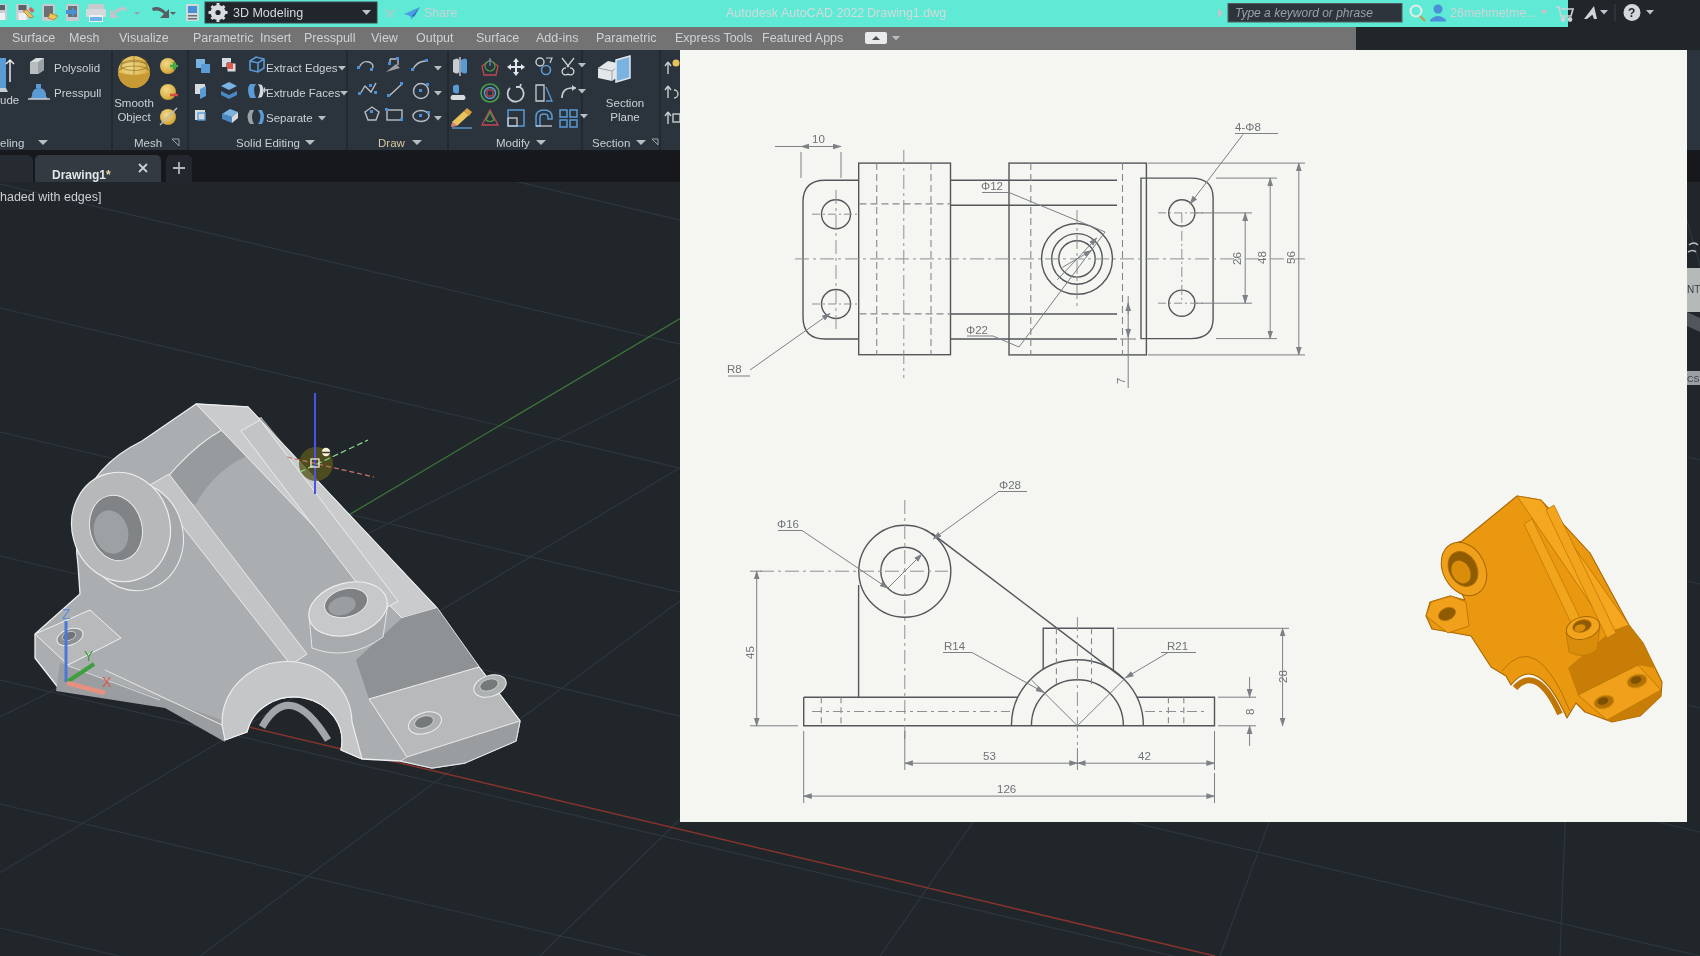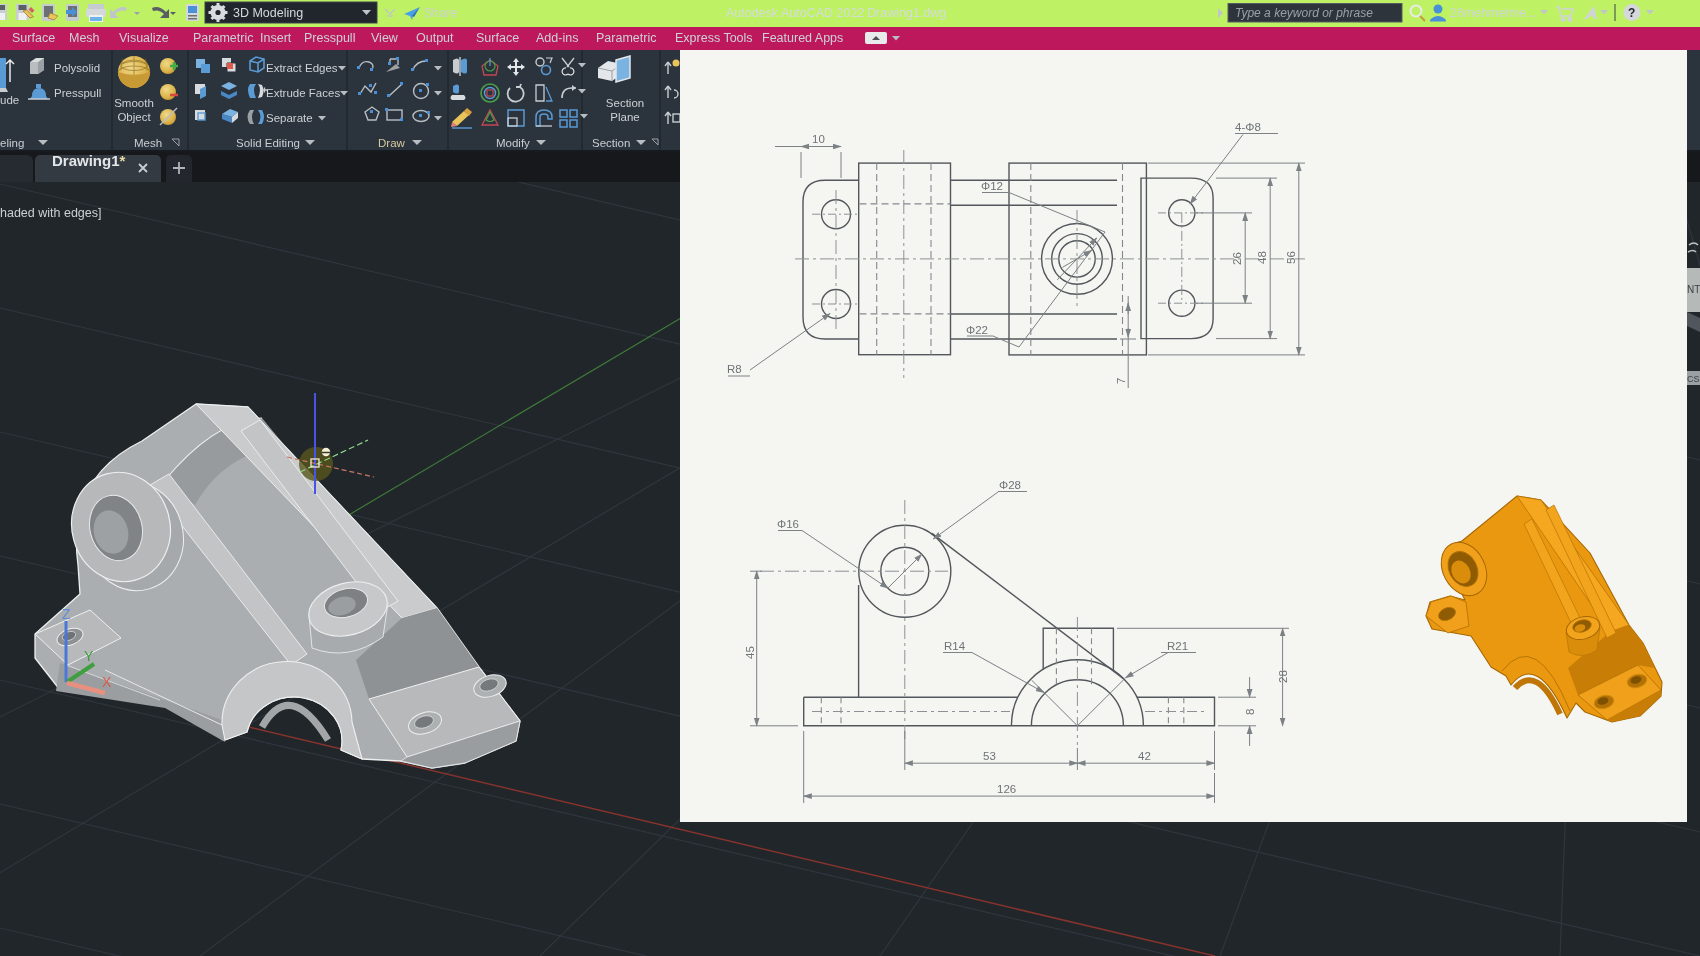--- a/index.html
+++ b/index.html
@@ -1,17 +1,17 @@
 <!DOCTYPE html>
 <html><head>
 <meta charset="utf-8">
 <style>
 html,body{margin:0;padding:0;width:1700px;height:956px;overflow:hidden;background:#21262b;font-family:"Liberation Sans",sans-serif;}
-#titlebar{position:absolute;left:0;top:0;width:1700px;height:27px;background:#bef264;}
-#tabrow{position:absolute;left:0;top:27px;width:1700px;height:23px;background:#be185d;}
+#titlebar{position:absolute;left:0;top:0;width:1568px;height:27px;background:#5eead4;}
+#tabrow{position:absolute;left:0;top:27px;width:1356px;height:23px;background:#737373;}
 #ribbon{position:absolute;left:0;top:50px;width:1700px;height:102px;background:#2b333c;}
 #ribbonline{position:absolute;left:0;top:150px;width:1700px;height:2px;background:#171b1f;}
 #filetabs{position:absolute;left:0;top:152px;width:1700px;height:30px;background:#16181c;}
 #viewport{position:absolute;left:0;top:182px;width:1700px;height:774px;background:#21262b;}
 #whitepanel{position:absolute;left:680px;top:50px;width:1007px;height:772px;background:#f5f5f2;z-index:30;}
 .rtab{position:absolute;top:4px;color:#ccd2d7;font-size:12.5px;}
 </style>
 </head>
 <body>
 <div id="titlebar">
@@ -331,21 +331,21 @@
     <path d="M674,40 a4,4 0 1 1 0,8"></path>
     <path d="M668,74 v-12 m0,0 l-3,4 m3,-4 l3,4"></path>
     <rect x="673" y="64" width="7" height="8"></rect>
   </g>
 </svg>
 </div>
 <div id="ribbonline"></div>
 <div id="filetabs">
 <div style="position:absolute;left:-20px;top:3px;width:53px;height:27px;background:#262b31;border-radius:0 6px 0 0"></div>
 <div style="position:absolute;left:35px;top:3px;width:126px;height:27px;background:#333a42;border-radius:5px 5px 0 0"></div>
-<span style="position:absolute;left:52px;top:0;font-size:15px;font-weight:bold;color:#e3e6e9">Drawing1<span style="color:#e8d9a0">*</span></span>
+<span style="position:absolute;left:52px;top:16px;font-size:12px;font-weight:bold;color:#e3e6e9">Drawing1<span style="color:#e8d9a0">*</span></span>
 <svg width="14" height="14" viewBox="0 0 14 14" style="position:absolute;left:136px;top:9px">
   <path d="M3,3 l8,8 M11,3 l-8,8" stroke="#c9ced3" stroke-width="1.8"></path>
 </svg>
 <div style="position:absolute;left:166px;top:3px;width:26px;height:27px;background:#23272d;border-radius:5px 5px 0 0"></div>
 <svg width="14" height="14" viewBox="0 0 14 14" style="position:absolute;left:172px;top:9px">
   <path d="M7,1 v12 M1,7 h12" stroke="#aeb4b9" stroke-width="1.8"></path>
 </svg>
 </div>
 <div id="viewport">
 <svg width="1700" height="774" viewBox="0 182 1700 774" style="position:absolute;left:0;top:0">
@@ -428,21 +428,21 @@
   </g>
 
   <circle cx="316" cy="464" r="17" fill="#59561d" opacity="0.8"></circle>
   <line x1="315" y1="393" x2="315" y2="494" stroke="#4a52e8" stroke-width="2"></line>
   <line x1="287" y1="457" x2="374" y2="477" stroke="#c87868" stroke-width="1.2" stroke-dasharray="5,3"></line>
   <line x1="300" y1="472" x2="368" y2="440" stroke="#8fd88a" stroke-width="1.2" stroke-dasharray="6,3"></line>
   <rect x="311" y="459" width="8" height="8" fill="none" stroke="#f0ead0" stroke-width="1.3"></rect>
   <circle cx="326" cy="452" r="4.2" fill="#f5f0d5"></circle>
   <line x1="322" y1="452.5" x2="330" y2="452.5" stroke="#3a3a2a" stroke-width="1.5"></line>
 </svg>
-<div style="position:absolute;left:0;top:24px;font-size:12.5px;color:#ccd0d3">haded with edges]</div>
+<div style="position:absolute;left:0;top:8px;font-size:12.5px;color:#ccd0d3">haded with edges]</div>
 
 <svg width="13" height="210" viewBox="0 0 13 210" style="position:absolute;left:1687px;top:55px">
   <path d="M2,8 q5,-4 9,0 M1,15 q5,-3 8,0" stroke="#c0c4c6" stroke-width="1.5" fill="none"></path>
   <rect x="0" y="31" width="13" height="44" fill="#b5bab9"></rect>
   <text x="0" y="56" fill="#3a3f44" font-size="10" font-family="Liberation Sans">NT</text>
   <path d="M0,75 l13,6 v14 l-13,-6 z" fill="#50565c"></path>
   <rect x="0" y="134" width="13" height="14" fill="#9aa0a4"></rect>
   <text x="0" y="145" fill="#3a3f44" font-size="9" font-family="Liberation Sans">CS</text>
 </svg>
 </div>

